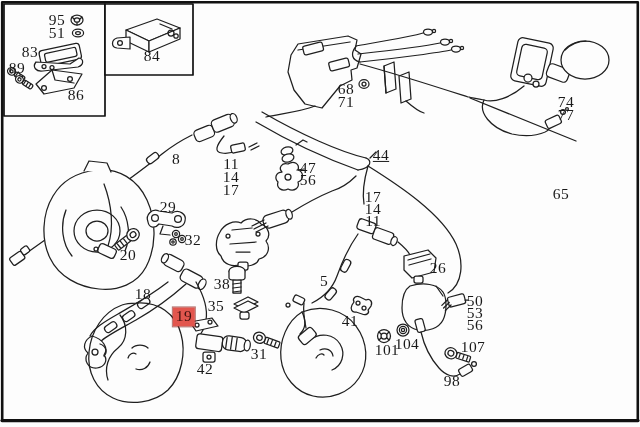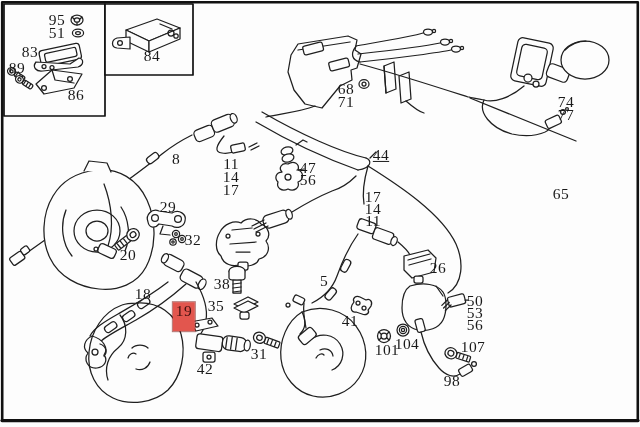--- a/index.html
+++ b/index.html
@@ -18,21 +18,21 @@
   #art .fr{stroke:var(--frame);stroke-width:2.6;fill:none;}
   #art .bx{stroke:var(--frame);stroke-width:1.7;fill:var(--bg);}
   #labels-layer{position:absolute;left:0;top:0;width:640px;height:427px;}
   .part-label{
     position:absolute; transform:translate(-50%,-52%);
     font-size:15.5px; line-height:1; color:var(--label);
     letter-spacing:.4px; white-space:nowrap;
   }
   .part-label.highlighted{
     background:var(--hl-bg); color:var(--hl-text);
-    padding:1px 3px 12px 3px; outline:1px solid rgba(130,30,25,.6);
+    padding:1px 3px 2px 3px; outline:1px solid rgba(130,30,25,.6);
   }
 </style>
 </head>
 <body>
 
 <div id="stage">
 
   <svg id="art" viewBox="0 0 640 427">
 
     <g class="s">

